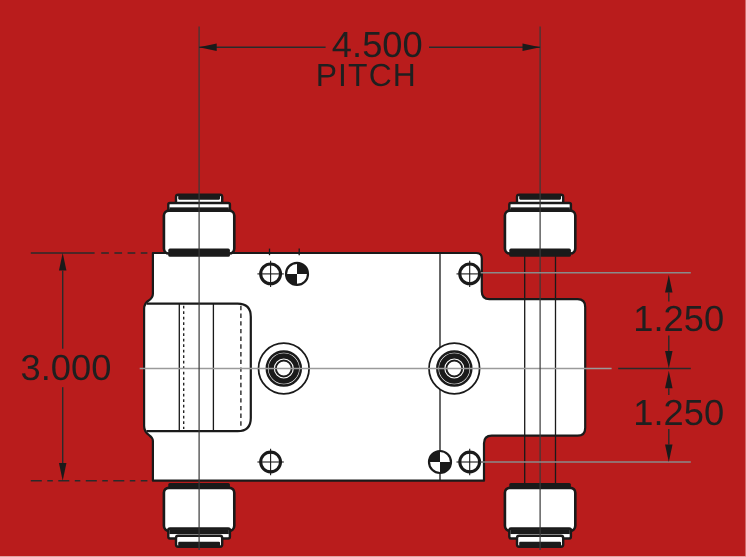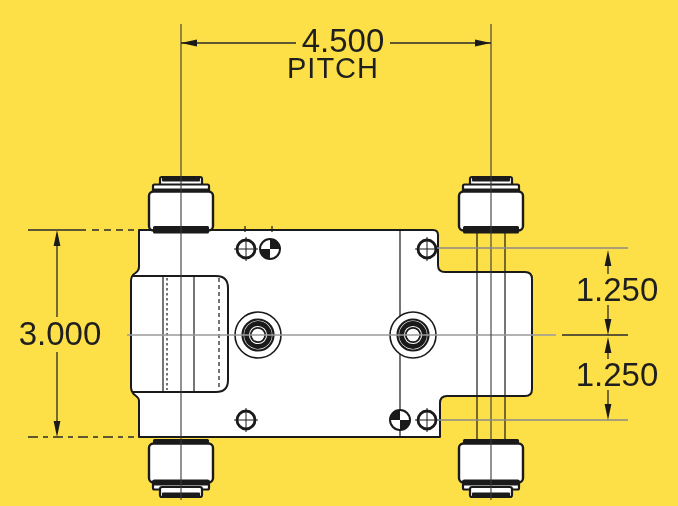--- a/index.html
+++ b/index.html
@@ -1,21 +1,21 @@
 <!DOCTYPE html>
 <html><head>
 <meta charset="utf-8">
 <style>
   html,body{
     margin:0;padding:0;
     width:678px;height:506px;
     background:#ffffff;
     overflow:hidden;
   }
-  .drawing-wrap{position:relative;width:678px;height:506px;background:#fde047;}
+  .drawing-wrap{position:relative;width:678px;height:506px;background:#b91c1c;}
   svg{display:block;}
   .dim-text{
     font-family:"Liberation Sans",sans-serif;
     font-size:33px;
     fill:#1f1f1f;
     text-anchor:middle;
     letter-spacing:0px;
   }
   .pitch-label{font-size:29px;letter-spacing:1px;}
   .outline{fill:#ffffff;stroke:#1a1a1a;stroke-width:2;stroke-linejoin:round;}

